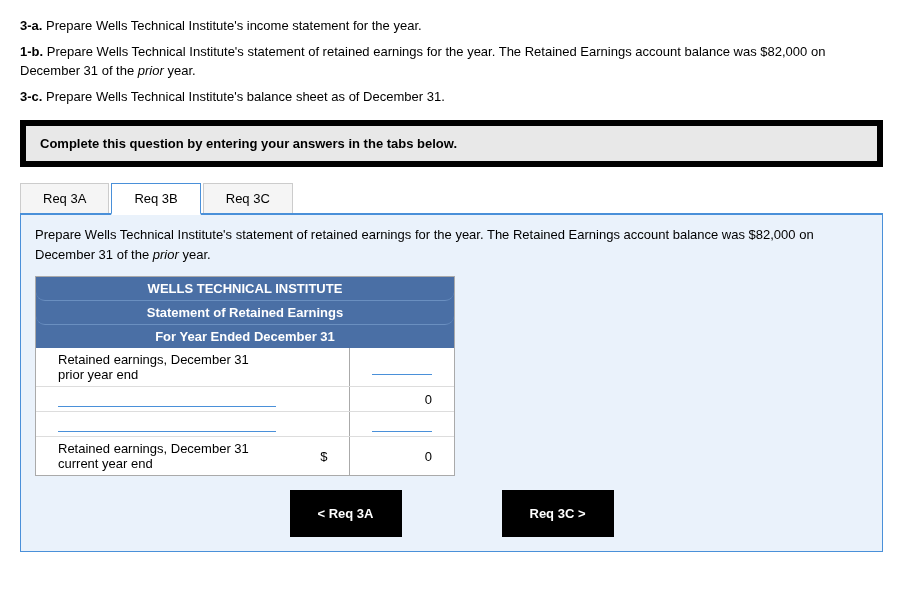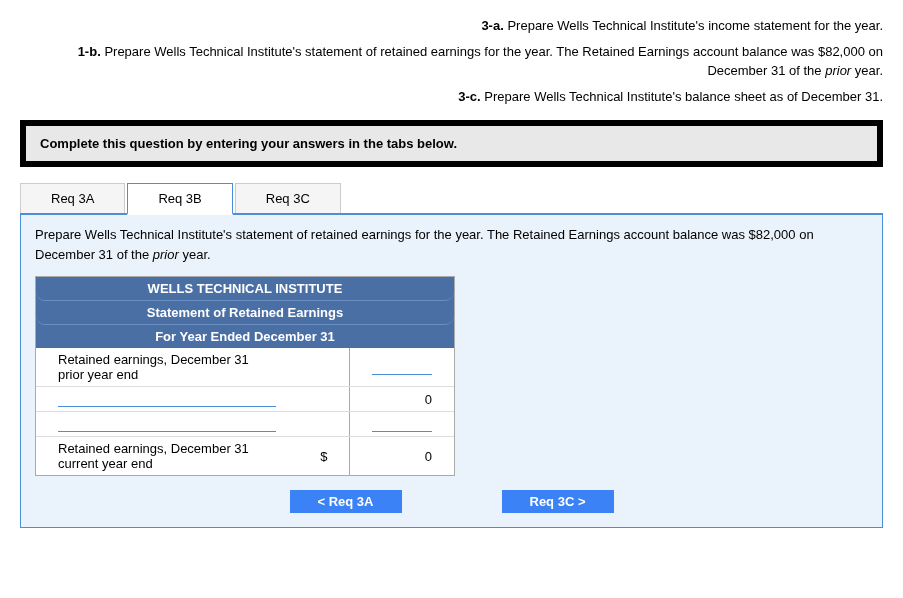--- a/index.html
+++ b/index.html
@@ -12,39 +12,38 @@
     }
     .page-container {
       width: 903px;
       min-height: 598px;
       background: #fff;
       padding: 16px 20px;
     }
     .instructions p {
       margin-bottom: 6px;
       line-height: 1.5;
-      text-align: right;
     }
     .instructions p strong {
       font-weight: bold;
     }
     .instruction-box {
       background: #e8e8e8;
       border: 6px solid #000000;
       padding: 10px 14px;
       margin: 14px 0 16px 0;
       font-weight: bold;
     }
     .tabs-row {
       display: flex;
       border-bottom: 2px solid #4a90d9;
       margin-bottom: 0;
     }
     .tab {
-      padding: 7px 30px;
+      padding: 7px 22px;
       border: 1px solid #ccc;
       border-bottom: none;
       background: #f5f5f5;
       cursor: pointer;
       margin-right: 2px;
       font-size: 13px;
     }
     .tab.active {
       background: #fff;
       border-color: #4a90d9;
@@ -127,24 +126,24 @@
       font-size: 13px;
       background: transparent;
     }
     .nav-buttons {
       display: flex;
       justify-content: center;
       gap: 100px;
       margin-top: 14px;
     }
     .nav-btn {
-      background: #3b82f6;
+      background: #000000;
       color: #fff;
       border: none;
-      padding: 4px 28px;
+      padding: 16px 28px;
       font-size: 13px;
       cursor: pointer;
       font-weight: bold;
     }
   </style>
 </head>
 <body>
 
 <div class="page-container">
 

